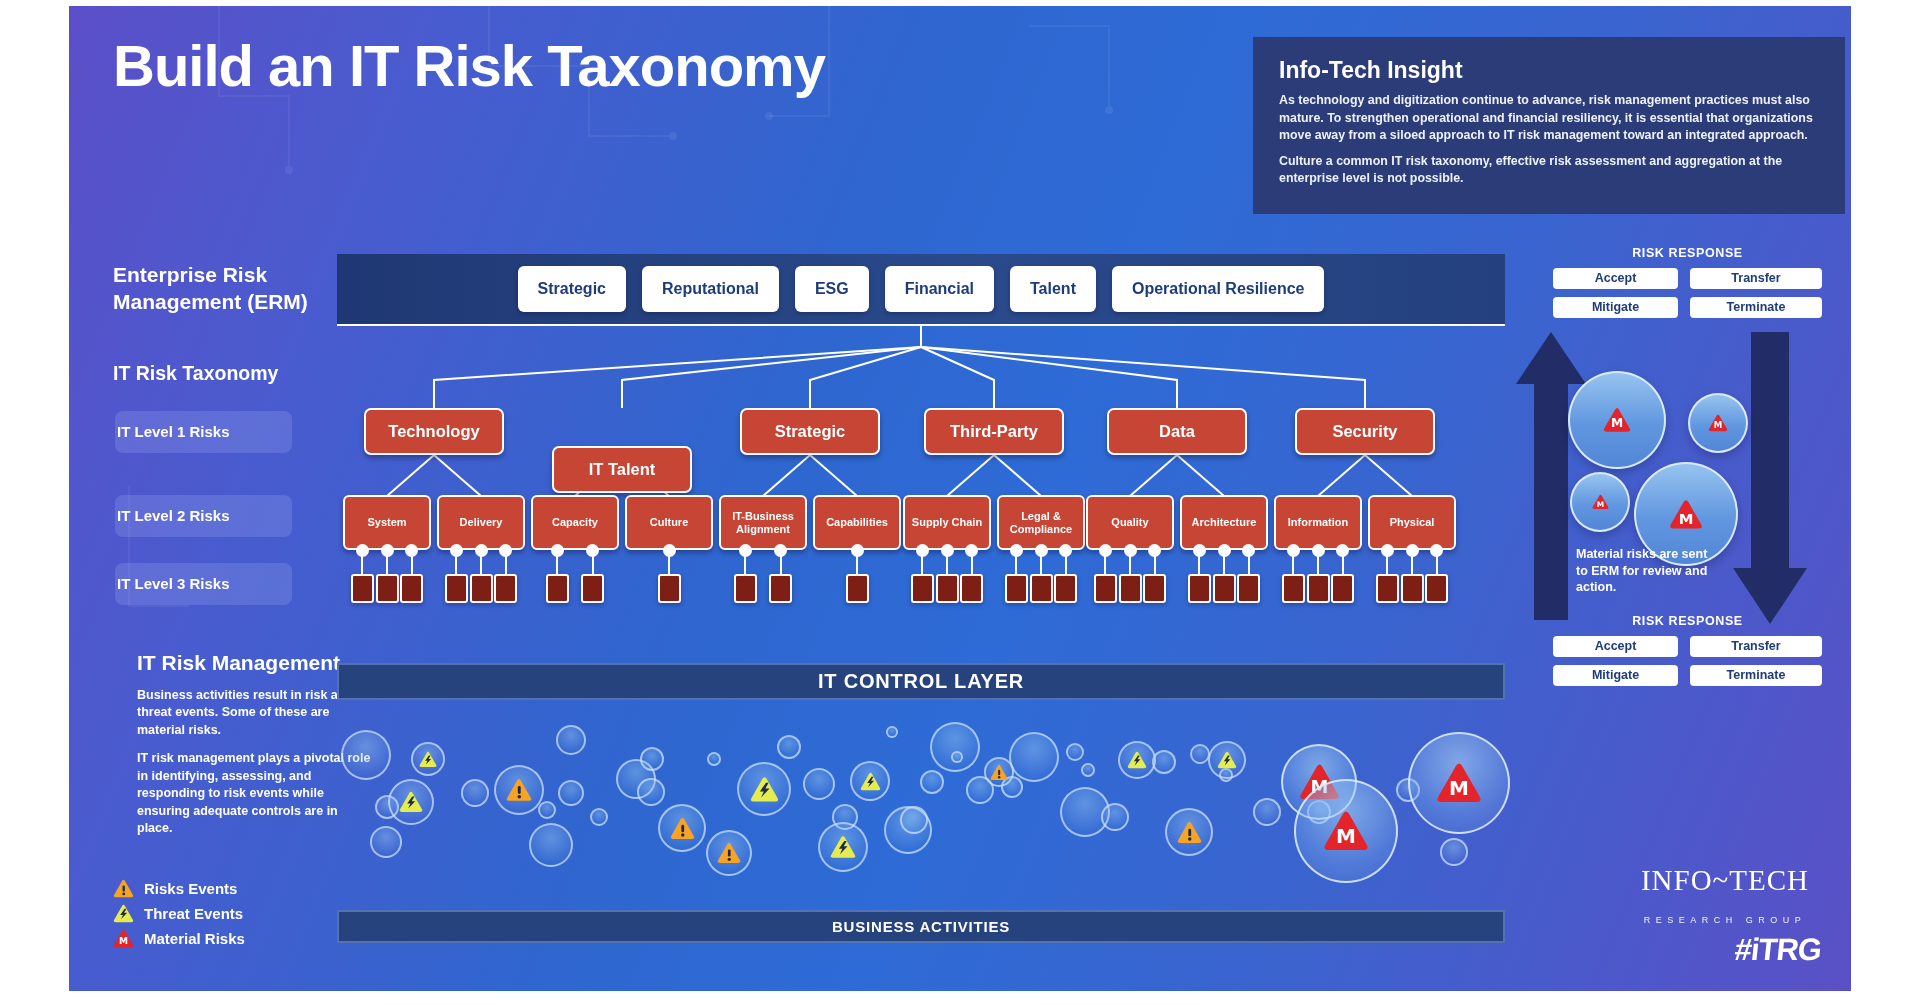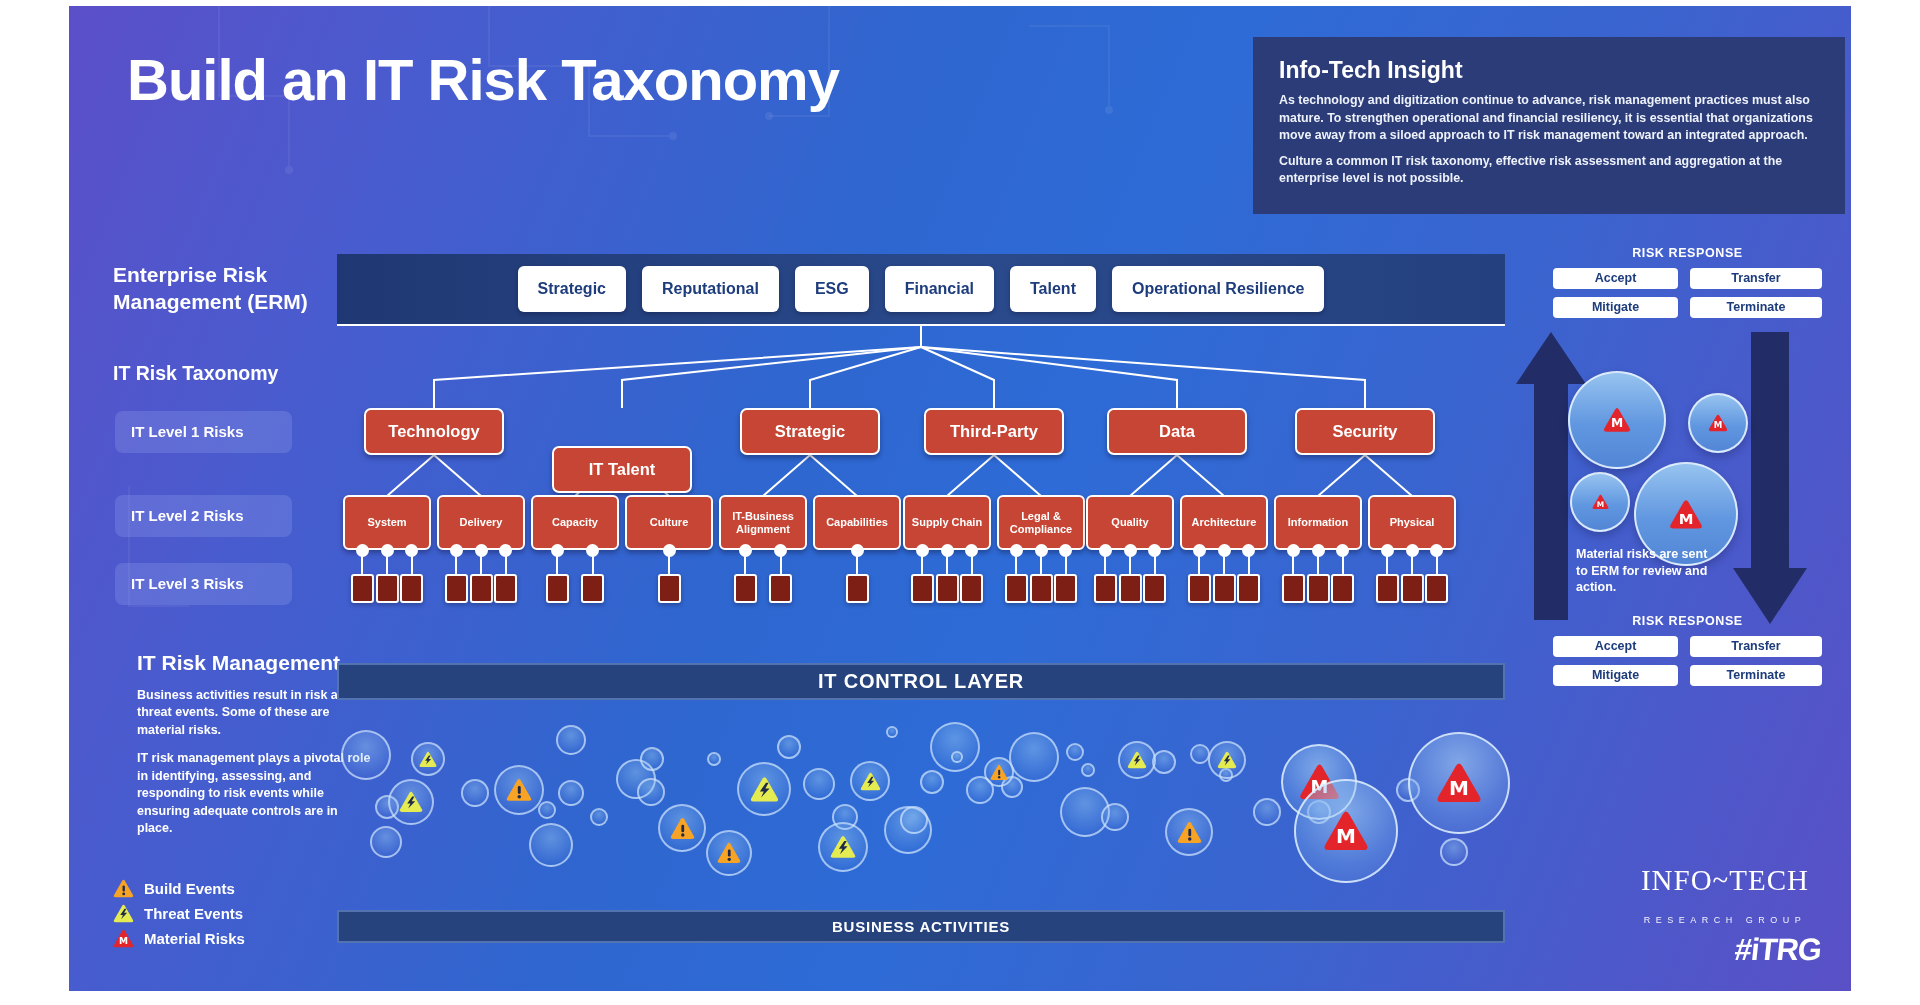--- a/index.html
+++ b/index.html
@@ -1,33 +1,33 @@
 <!DOCTYPE html>
 <html><head>
 <meta charset="utf-8">
 <style>
   html,body{margin:0;padding:0;background:#ffffff;width:1920px;height:1005px;overflow:hidden;
     font-family:"Liberation Sans",sans-serif;}
   .poster{position:absolute;left:69px;top:6px;width:1782px;height:985px;overflow:hidden;
     background:linear-gradient(112deg,#5b4fc8 0%,#4a5bce 16%,#2f66cf 40%,#2e6bd6 54%,#3a64cf 72%,#5a50c6 100%);}
   .decor,.connectors{position:absolute;left:0;top:0;pointer-events:none;}
   
-  .title{position:absolute;left:42px;top:24px;width:900px;margin:16px;color:#fff;font-size:58px;
+  .title{position:absolute;left:42px;top:24px;width:900px;margin:2px;color:#fff;font-size:58px;
     font-weight:700;letter-spacing:-1px;}
   .subtitle{position:absolute;left:44px;top:108px;width:700px;margin:0;color:#fff;font-size:20.5px;
     font-weight:700;line-height:1.38;}
   .insight{position:absolute;left:1184px;top:31px;width:592px;height:177px;box-sizing:border-box;
     background:#2b3c79;padding:20px 26px;}
   .insight h2{margin:0 0 6px 0;color:#fff;font-size:23px;font-weight:700;}
   .insight p{margin:8px 0 0 0;color:#eef2fb;font-size:12.4px;font-weight:600;line-height:1.42;}
   
   .erm-label{position:absolute;left:44px;top:256px;width:230px;color:#fff;font-size:21px;font-weight:700;line-height:1.28;}
   .tax-label{position:absolute;left:44px;top:356px;color:#fff;font-size:19.5px;font-weight:700;}
   .pill{position:absolute;left:46px;width:177px;height:42px;line-height:42px;box-sizing:border-box;
-    padding-left:16px;border-radius:8px;background:rgba(170,180,245,.22);color:#fff;font-size:15px;font-weight:700;}
+    padding-left:2px;border-radius:8px;background:rgba(170,180,245,.22);color:#fff;font-size:15px;font-weight:700;}
   .mgmt{position:absolute;left:44px;top:644px;width:238px;color:#fff;margin-left:24px;}
   .mgmt h3{margin:0;font-size:21px;font-weight:700;line-height:1.22;}
   .mgmt p{margin:11px 0 0 0;font-size:12.5px;font-weight:600;line-height:1.4;}
   .legend{position:absolute;left:44px;top:871px;}
   .legend-row{display:flex;align-items:center;height:23px;margin-bottom:2px;}
   .legend-row span{margin-left:10px;color:#fff;font-size:15px;font-weight:700;}
   
   .erm-band{position:absolute;left:268px;top:248px;width:1168px;height:70px;
     background:linear-gradient(90deg,#1f3873,#2a4a8c 55%,#24407e);border-bottom:2px solid #fff;
     display:flex;align-items:center;justify-content:center;gap:16px;}
@@ -117,21 +117,21 @@
     <p>Business activities result in risk and threat events. Some of these are material risks.</p>
     <p>IT risk management plays a pivotal role in identifying, assessing, and responding to risk events while ensuring adequate controls are in place.</p>
   </div>
   <div class="legend" id="legend">
       <div class="legend-row">
         <svg viewBox="0 0 24 22" width="21" height="19">
           <path d="M10.3 2.2 Q12 -0.6 13.7 2.2 L22.8 18.1 Q24.3 21 20.9 21 L3.1 21 Q-0.3 21 1.2 18.1 Z" fill="#F7A325"></path>
           <rect x="10.9" y="7.4" width="2.7" height="7.2" rx="1.3" fill="#222a49"></rect>
           <circle cx="12.25" cy="17.3" r="1.65" fill="#222a49"></circle>
         </svg>
-        <span>Build Events</span>
+        <span>Risks Events</span>
       </div>
       <div class="legend-row">
         <svg viewBox="0 0 24 22" width="21" height="19">
           <path d="M10.3 2.2 Q12 -0.6 13.7 2.2 L22.8 18.1 Q24.3 21 20.9 21 L3.1 21 Q-0.3 21 1.2 18.1 Z" fill="#E5EC52"></path>
           <path d="M13.2 5.5 L8.2 12.6 L11.4 12.6 L9.2 17.6 L16.2 10.2 L12.7 10.2 L15.4 5.5 Z" fill="#222a49"></path>
         </svg>
         <span>Threat Events</span>
       </div>
       <div class="legend-row">
         <svg viewBox="0 0 24 22" width="21" height="19">

